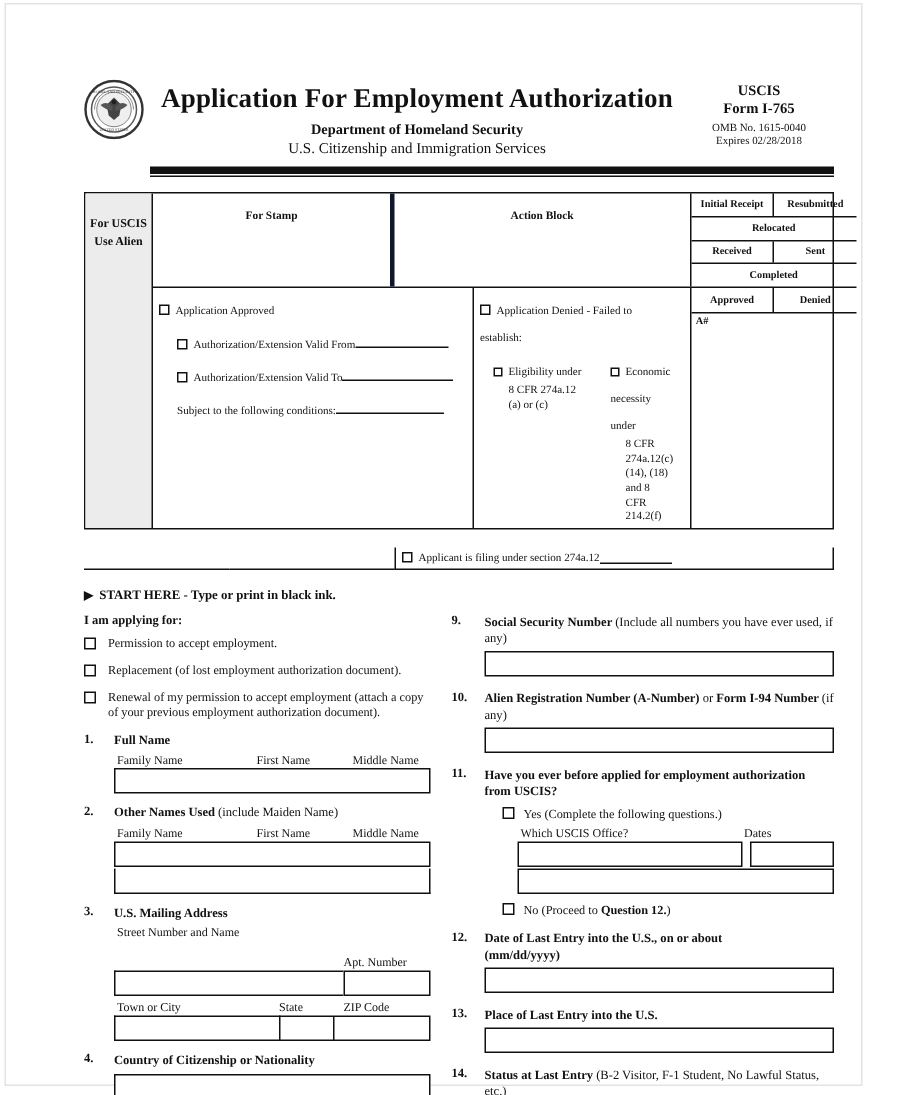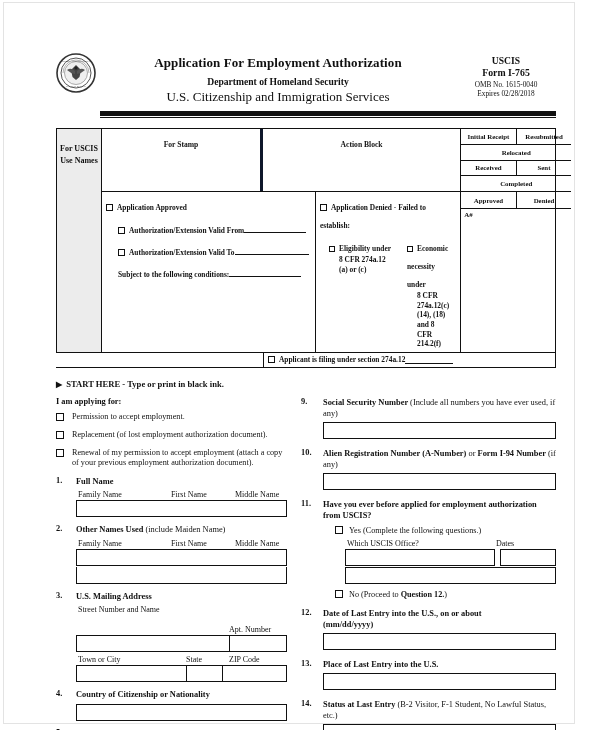--- a/index.html
+++ b/index.html
@@ -13,23 +13,23 @@
     background:#fff;border:1px solid #e3e3e3;box-sizing:border-box;
   }
   .inner{position:absolute;left:52px;top:40px;width:500px;}
 
   
   .masthead{display:flex;align-items:flex-start;}
   .seal{width:44px;flex:0 0 44px;padding-top:10px;}
   .seal svg{display:block;}
   .mast-mid{flex:1;text-align:center;padding-top:12px;}
   .mast-right{width:100px;flex:0 0 100px;text-align:center;padding-top:12px;}
-  .t-title{font-size:13px;font-weight:bold;letter-spacing:.1px;}
+  .t-title{font-size:18px;font-weight:bold;letter-spacing:.1px;}
   .t-dhs{font-size:9.6px;font-weight:bold;margin-top:5px;}
-  .t-uscis{font-size:13px;margin-top:2px;}
+  .t-uscis{font-size:10px;margin-top:2px;}
   .r-uscis{font-size:9.6px;font-weight:bold;}
   .r-form{font-size:9.8px;font-weight:bold;margin-top:1px;}
   .r-omb{font-size:7.3px;margin-top:2px;}
   .r-exp{font-size:7.3px;}
   .rule-thick{height:5px;background:#111;margin:6px 0 1px 44px;}
   .rule-thin{height:1px;background:#111;margin-left:44px;}
 
   
   .useblock{margin-top:10px;border:1px solid #111;display:flex;}
   .col-only{width:44px;flex:0 0 44px;border-right:1px solid #111;background:#ececec;
@@ -50,21 +50,21 @@
   .denied{flex:1;border-right:1px solid #111;padding:4px 11px 3px 4px;}
   .rbot{flex:0 0 110px;display:flex;flex-direction:column;}
   .rbot .rrow{height:16px;}
   .rbot .a-row{height:22px;align-items:flex-start;}
   .rbot .a-row .rcell{justify-content:flex-start;padding-left:3px;align-items:flex-start;padding-top:2px;}
 
   
   .cb{display:inline-block;width:7px;height:7px;border:1px solid #111;
       vertical-align:-1px;margin-right:4px;box-sizing:border-box;background:#fff;}
   .cb.sm{width:6px;height:6px;}
-  .lbl-b{font-size:7.4px;font-weight:bold;}
+  .lbl-b{font-size:7.4px;font-weight:normal;}
   .ul{display:inline-block;border-bottom:1px solid #111;height:8px;}
 
   
   .starthere{margin-top:11px;font-size:8.6px;font-weight:bold;}
   .starthere .arrow{font-size:8px;margin-right:4px;}
   .cols{display:flex;margin-top:8px;}
   .colL{flex:0 0 245px;padding-right:14px;box-sizing:border-box;}
   .colR{flex:1;}
 
   .h-applying{font-size:8.4px;font-weight:bold;margin-bottom:6px;}
@@ -119,21 +119,21 @@
       <div class="r-form">Form I-765</div>
       <div class="r-omb">OMB No. 1615-0040</div>
       <div class="r-exp">Expires 02/28/2018</div>
     </div>
   </div>
   <div class="rule-thick"></div>
   <div class="rule-thin"></div>
 
   <div class="useblock">
     <div class="col-only">
-      <span>For USCIS Use Names</span>
+      <span>For USCIS Use Alien</span>
     </div>
     <div class="col-mid">
 
       <div class="mid-top">
         <div class="stamp">
           <span>For Stamp</span>
         </div>
         <div class="actionb">
           <span>Action Block</span>
         </div>
@@ -196,21 +196,21 @@
           </div>
           <div class="rrow a-row" style="border-bottom:none;flex:1;">
             <div class="rcell">A#</div>
           </div>
         </div>
       </div>
 
     </div>
   </div>
 
-  <div style="display:flex;margin-top:0;border-bottom:0;justify-content:center;">
+  <div style="display:flex;margin-top:12px;border-bottom:0;justify-content:center;">
     <div style="flex:0 0 97px;border-bottom:1px solid #111;height:14px;"></div>
     <div style="flex:0 0 110px;border-bottom:1px solid #111;height:14px;"></div>
     <div style="flex:1;border:1px solid #111;border-top:0;height:15px;display:flex;align-items:center;padding-left:4px;box-sizing:border-box;">
       <span class="cb"></span>
           <span class="lbl-b">Applicant is filing under section 274a.12</span>
           <span class="ul" style="width:48px;"></span>
     </div>
   </div>
 
   <div class="starthere">

